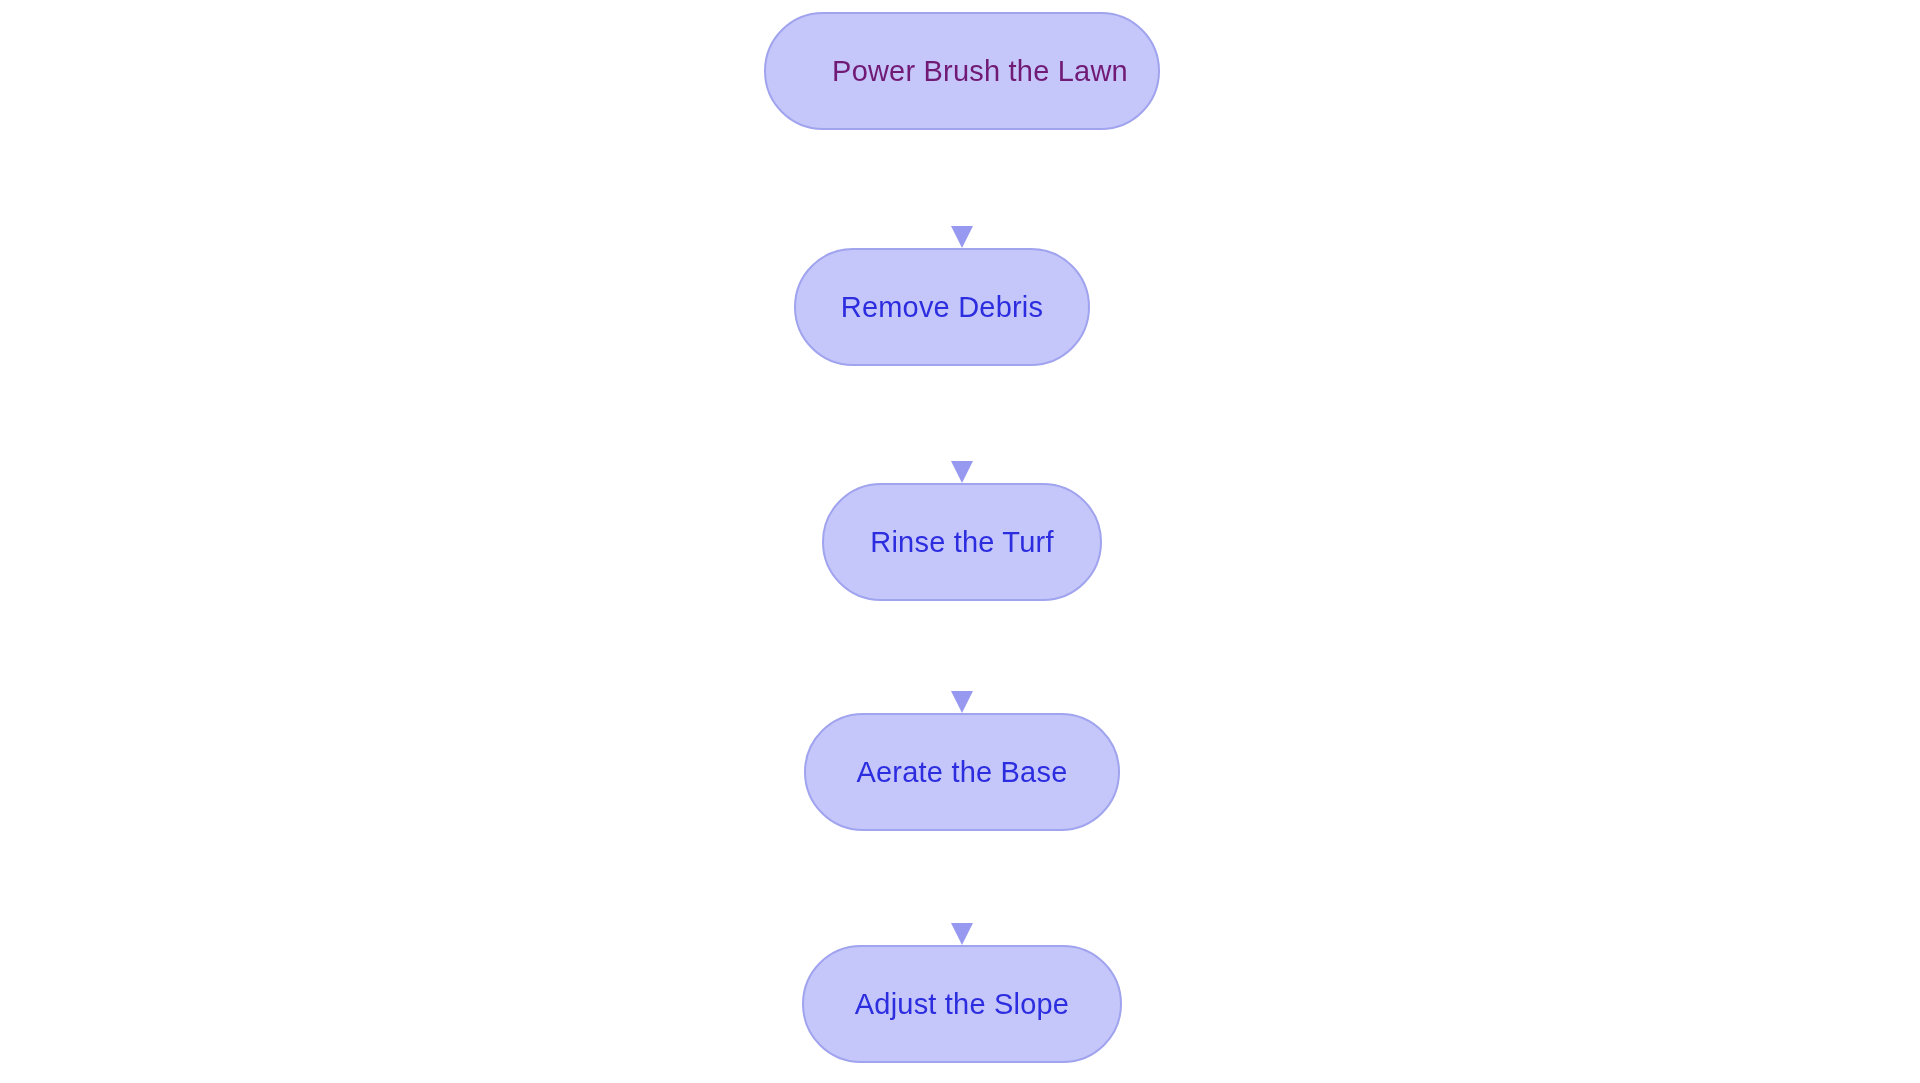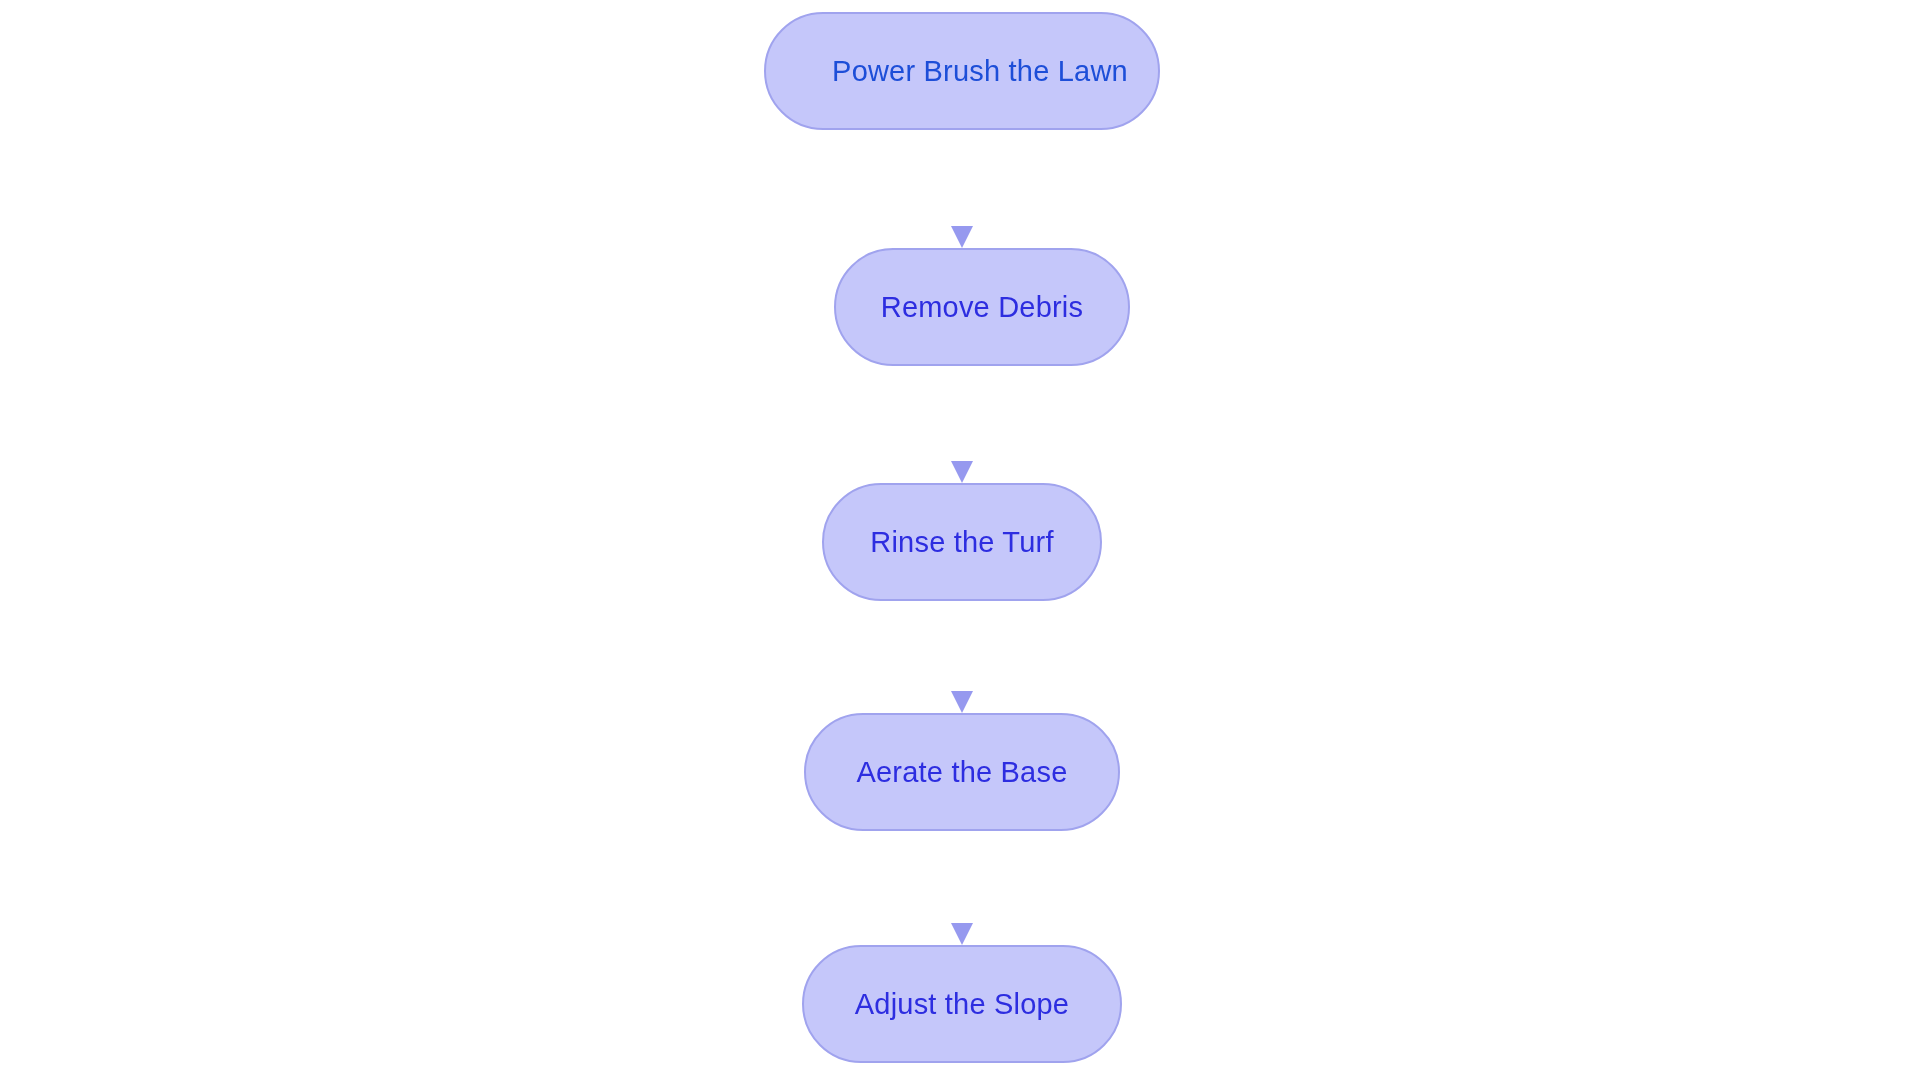--- a/index.html
+++ b/index.html
@@ -91,24 +91,24 @@
     <div class="connector-line" style="background: rgb(150, 153, 239);"></div>
     <div class="connector-head" style="border-top-color: rgb(150, 153, 239);"></div>
   </div>
 
   <div class="connector" style="left: 962px; top: 831px; height: 114px;">
     <div class="connector-line" style="background: rgb(150, 153, 239);"></div>
     <div class="connector-head" style="border-top-color: rgb(150, 153, 239);"></div>
   </div>
 
   <div class="node" style="left: 962px; top: 12px; width: 396px; background: rgb(197, 199, 250); border-color: rgb(160, 163, 238);">
-    <span class="node-label" style="color: #1d4ed8; margin-left: 36px;">Power Brush the Lawn</span>
+    <span class="node-label" style="color: #701a75; margin-left: 36px;">Power Brush the Lawn</span>
   </div>
 
-  <div class="node" style="left: 982px; top: 248px; width: 296px; background: rgb(197, 199, 250); border-color: rgb(160, 163, 238);">
+  <div class="node" style="left: 942px; top: 248px; width: 296px; background: rgb(197, 199, 250); border-color: rgb(160, 163, 238);">
     <span class="node-label" style="color: rgb(45, 45, 224);">Remove Debris</span>
   </div>
 
   <div class="node" style="left: 962px; top: 483px; width: 280px; background: rgb(197, 199, 250); border-color: rgb(160, 163, 238);">
     <span class="node-label" style="color: rgb(45, 45, 224);">Rinse the Turf</span>
   </div>
 
   <div class="node" style="left: 962px; top: 713px; width: 316px; background: rgb(197, 199, 250); border-color: rgb(160, 163, 238);">
     <span class="node-label" style="color: rgb(45, 45, 224);">Aerate the Base</span>
   </div>

